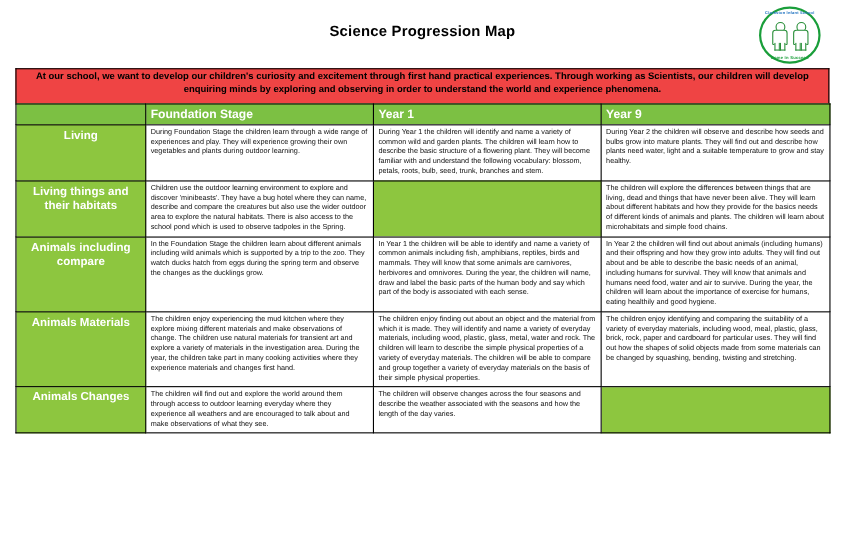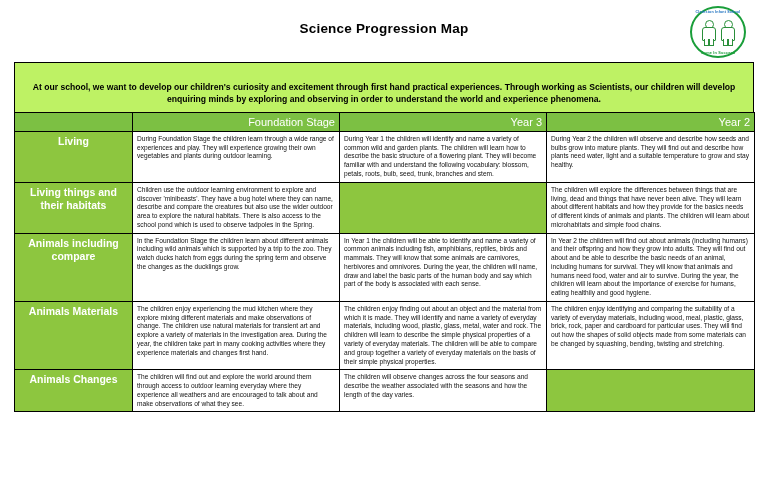--- a/index.html
+++ b/index.html
@@ -122,46 +122,46 @@
   .fig .legL { left: 3px; }
   .fig .legR { left: 8px; }
   .fig.left { left: 0; }
   .fig.right { left: 19px; }
 
   
   .statement {
     margin: 0 14px;
     border: 1px solid #000000;
     border-bottom: none;
-    padding: 18px 8px 6px 8px;
+    padding: 0 8px 6px 8px;
     text-align: center;
     font-size: 8.6px;
     font-weight: bold;
     line-height: 1.45;
-    background: #bef264;
+    background: #ef4444;
   }
   
   table.matrix {
     margin: 0 14px;
     border-collapse: collapse;
     width: 740px;
     table-layout: fixed;
   }
   table.matrix td, table.matrix th {
     border: 1px solid #000000;
     vertical-align: top;
     padding: 3px 4px 3px 4px;
     box-sizing: border-box;
   }
   thead th {
     background: #7cc043;
     color: #ffffff;
     font-size: 11px;
-    font-weight: normal;
-    text-align: right;
+    font-weight: bold;
+    text-align: left;
     padding: 2px 4px;
     vertical-align: middle;
     height: 15px;
     margin-top: 44px;
   }
   th.corner {
     background: #7cc043;
     border-left: 1px solid #000;
   }
   td.rowhead {
@@ -221,22 +221,22 @@
     <colgroup>
       <col class="c0">
         <col class="c1">
         <col class="c2">
         <col class="c3">
     </colgroup>
     <thead>
       <tr>
         <th class="corner"></th>
         <th>Foundation Stage</th>
-        <th>Year 3</th>
-        <th>Year 2</th>
+        <th>Year 1</th>
+        <th>Year 9</th>
       </tr>
     </thead>
     <tbody>
       <tr>
         <td class="rowhead">Living</td>
         <td class="cell">During Foundation Stage the children learn through a wide range of experiences and play.  They will experience growing their own vegetables and plants during outdoor learning.</td>
         <td class="cell">During Year 1 the children will identify and name a variety of common wild and garden plants.  The children will learn how to describe the basic structure of a flowering plant.  They will become familiar with and understand the following vocabulary: blossom, petals, roots, bulb, seed, trunk, branches and stem.</td>
         <td class="cell">During Year 2 the children will observe and describe how seeds and bulbs grow into mature plants.  They will find out and describe how plants need water, light and a suitable temperature to grow and stay healthy.</td>
       </tr>
       <tr>

